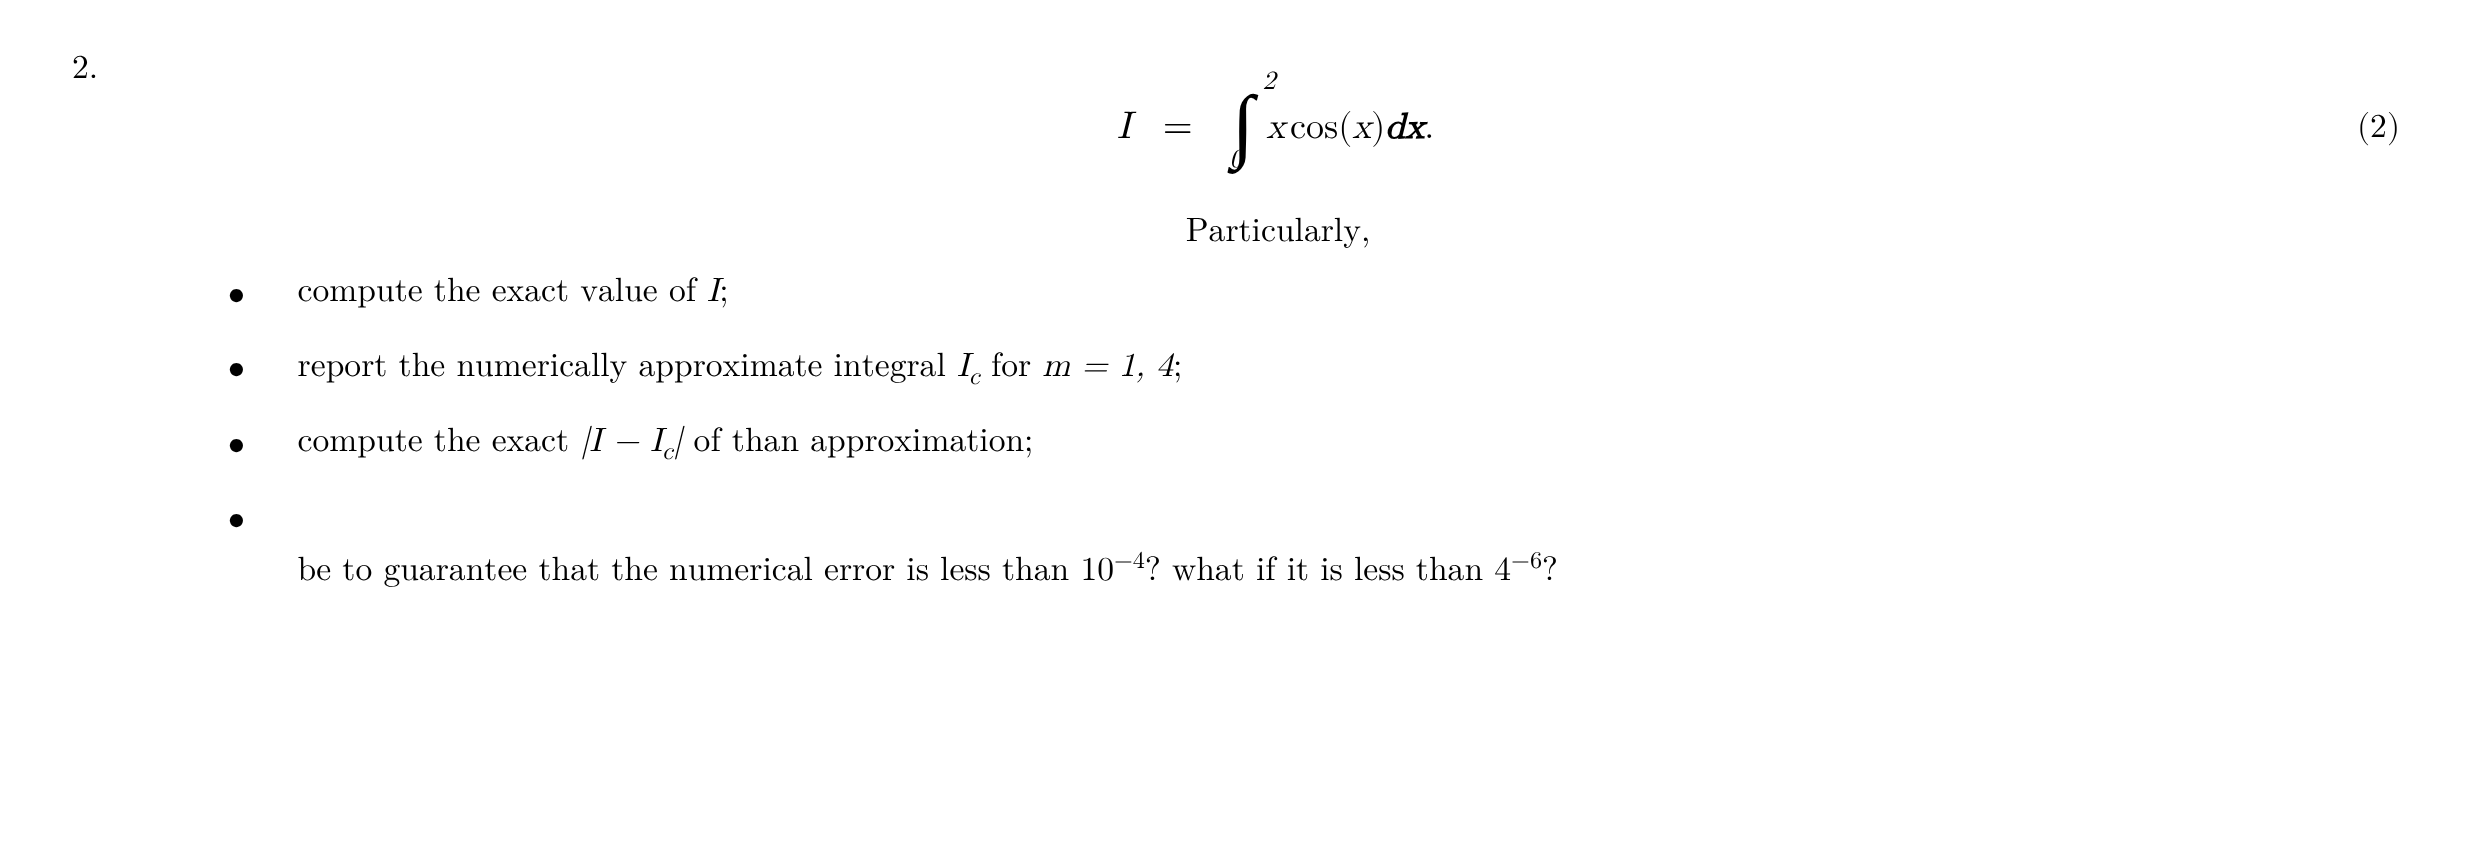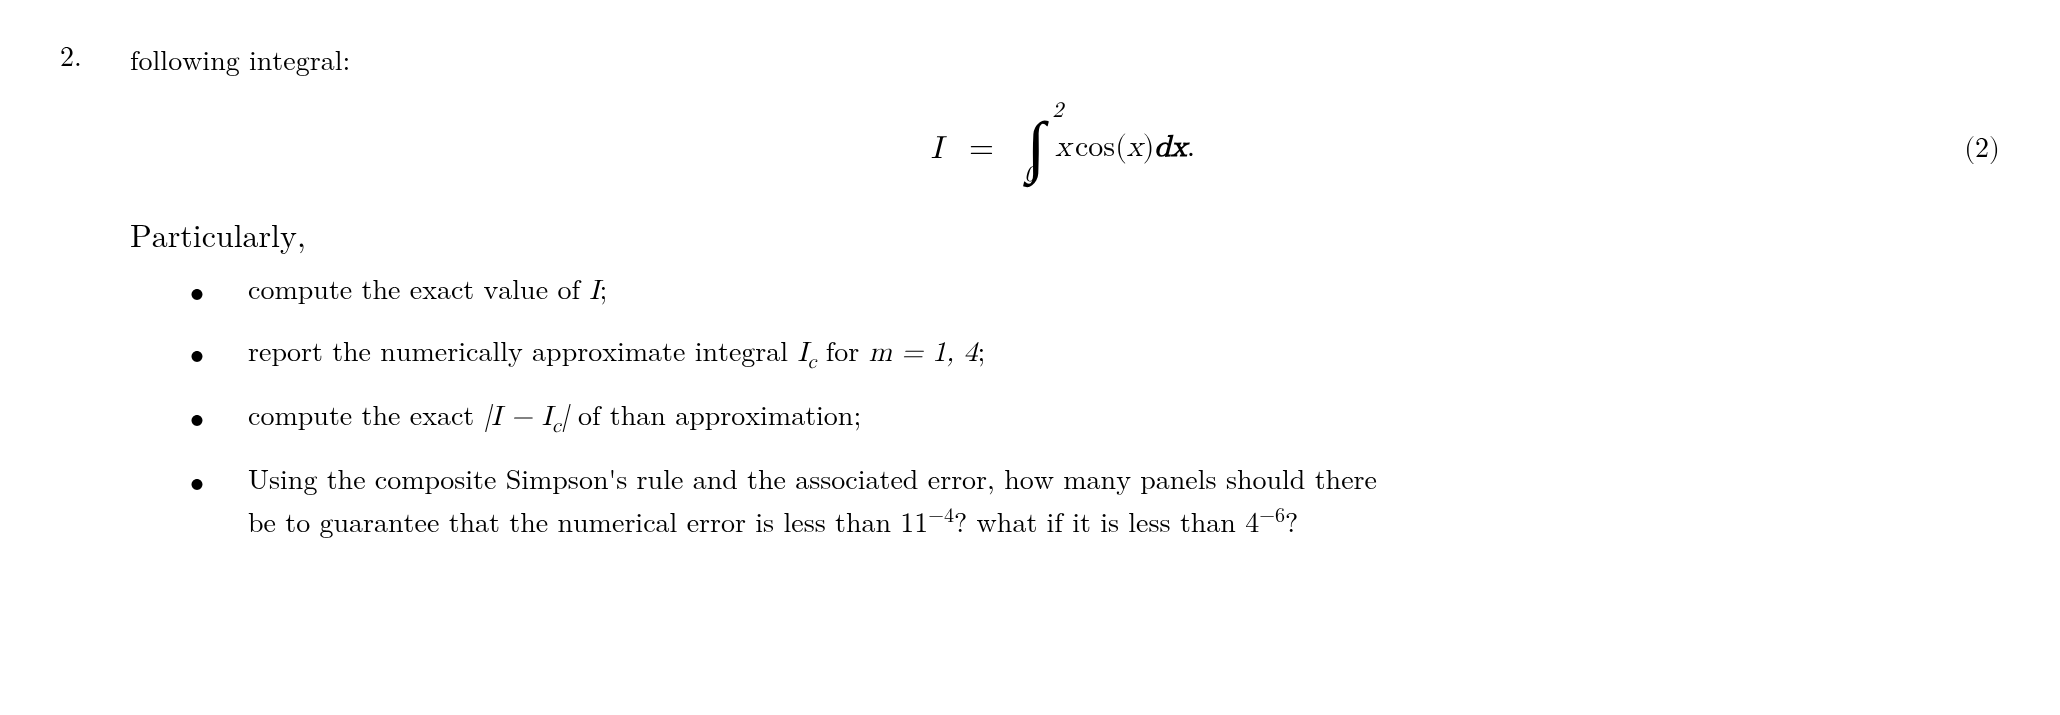--- a/index.html
+++ b/index.html
@@ -102,21 +102,22 @@
     .integrand {
       font-size: 30px;
       margin: 0 4px;
       display: inline-flex;
       align-items: center;
     }
 
     .particularly-section {
       margin-top: 20px;
       margin-bottom: 16px;
-      font-size: 32px;
+      font-size: 28px;
+      text-align: center;
     }
 
     .bullet-list {
       list-style: none;
       padding-left: 60px;
     }
 
     .bullet-list li {
       display: flex;
       align-items: flex-start;
@@ -152,21 +153,20 @@
       vertical-align: super;
     }
   </style>
 </head>
 <body>
 
 <div class="problem-container">
   <div class="problem-header">
     <div class="problem-number">2.</div>
     <div class="problem-text">
-      <p>following integral:</p>
 
       <div class="equation-block">
         <div class="math-display">
           <span class="math-inline" style="font-style:italic; font-size:32px;">I</span>
           <span class="equals-sign" style="font-style:normal; font-size:32px;">&nbsp;=&nbsp;</span>
           <span class="integral-container">
             <span class="integral-char">∫</span>
             <span class="integral-upper">2</span>
             <span class="integral-lower">0</span>
           </span>
@@ -199,22 +199,21 @@
         </li>
         <li>
           <span class="bullet-dot">•</span>
           <span class="bullet-content">
             <span>compute the exact </span><span class="math-inline">|<em>I</em> − <em>I</em><sub class="math-subscript">c</sub>|</span><span> of than approximation;</span>
           </span>
         </li>
         <li>
           <span class="bullet-dot">•</span>
           <span class="bullet-content">
-            <span>Using the composite Simpson's rule and the associated error, how many panels should there</span>
             <br>
-            <span>be to guarantee that the numerical error is less than 11</span><sup class="math-superscript">−4</sup><span>? what if it is less than 4</span><sup class="math-superscript">−6</sup><span>?</span>
+            <span>be to guarantee that the numerical error is less than 10</span><sup class="math-superscript">−4</sup><span>? what if it is less than 4</span><sup class="math-superscript">−6</sup><span>?</span>
           </span>
         </li>
       </ul>
 
     </div>
   </div>
 </div>
 
 </body></html>

